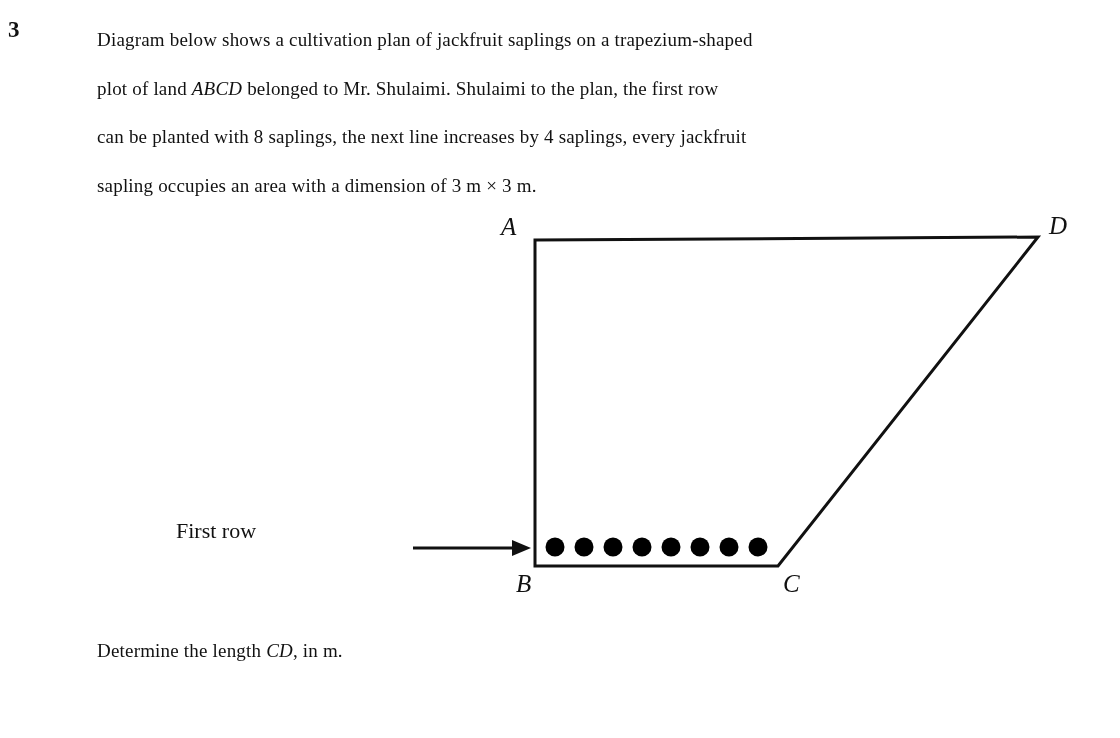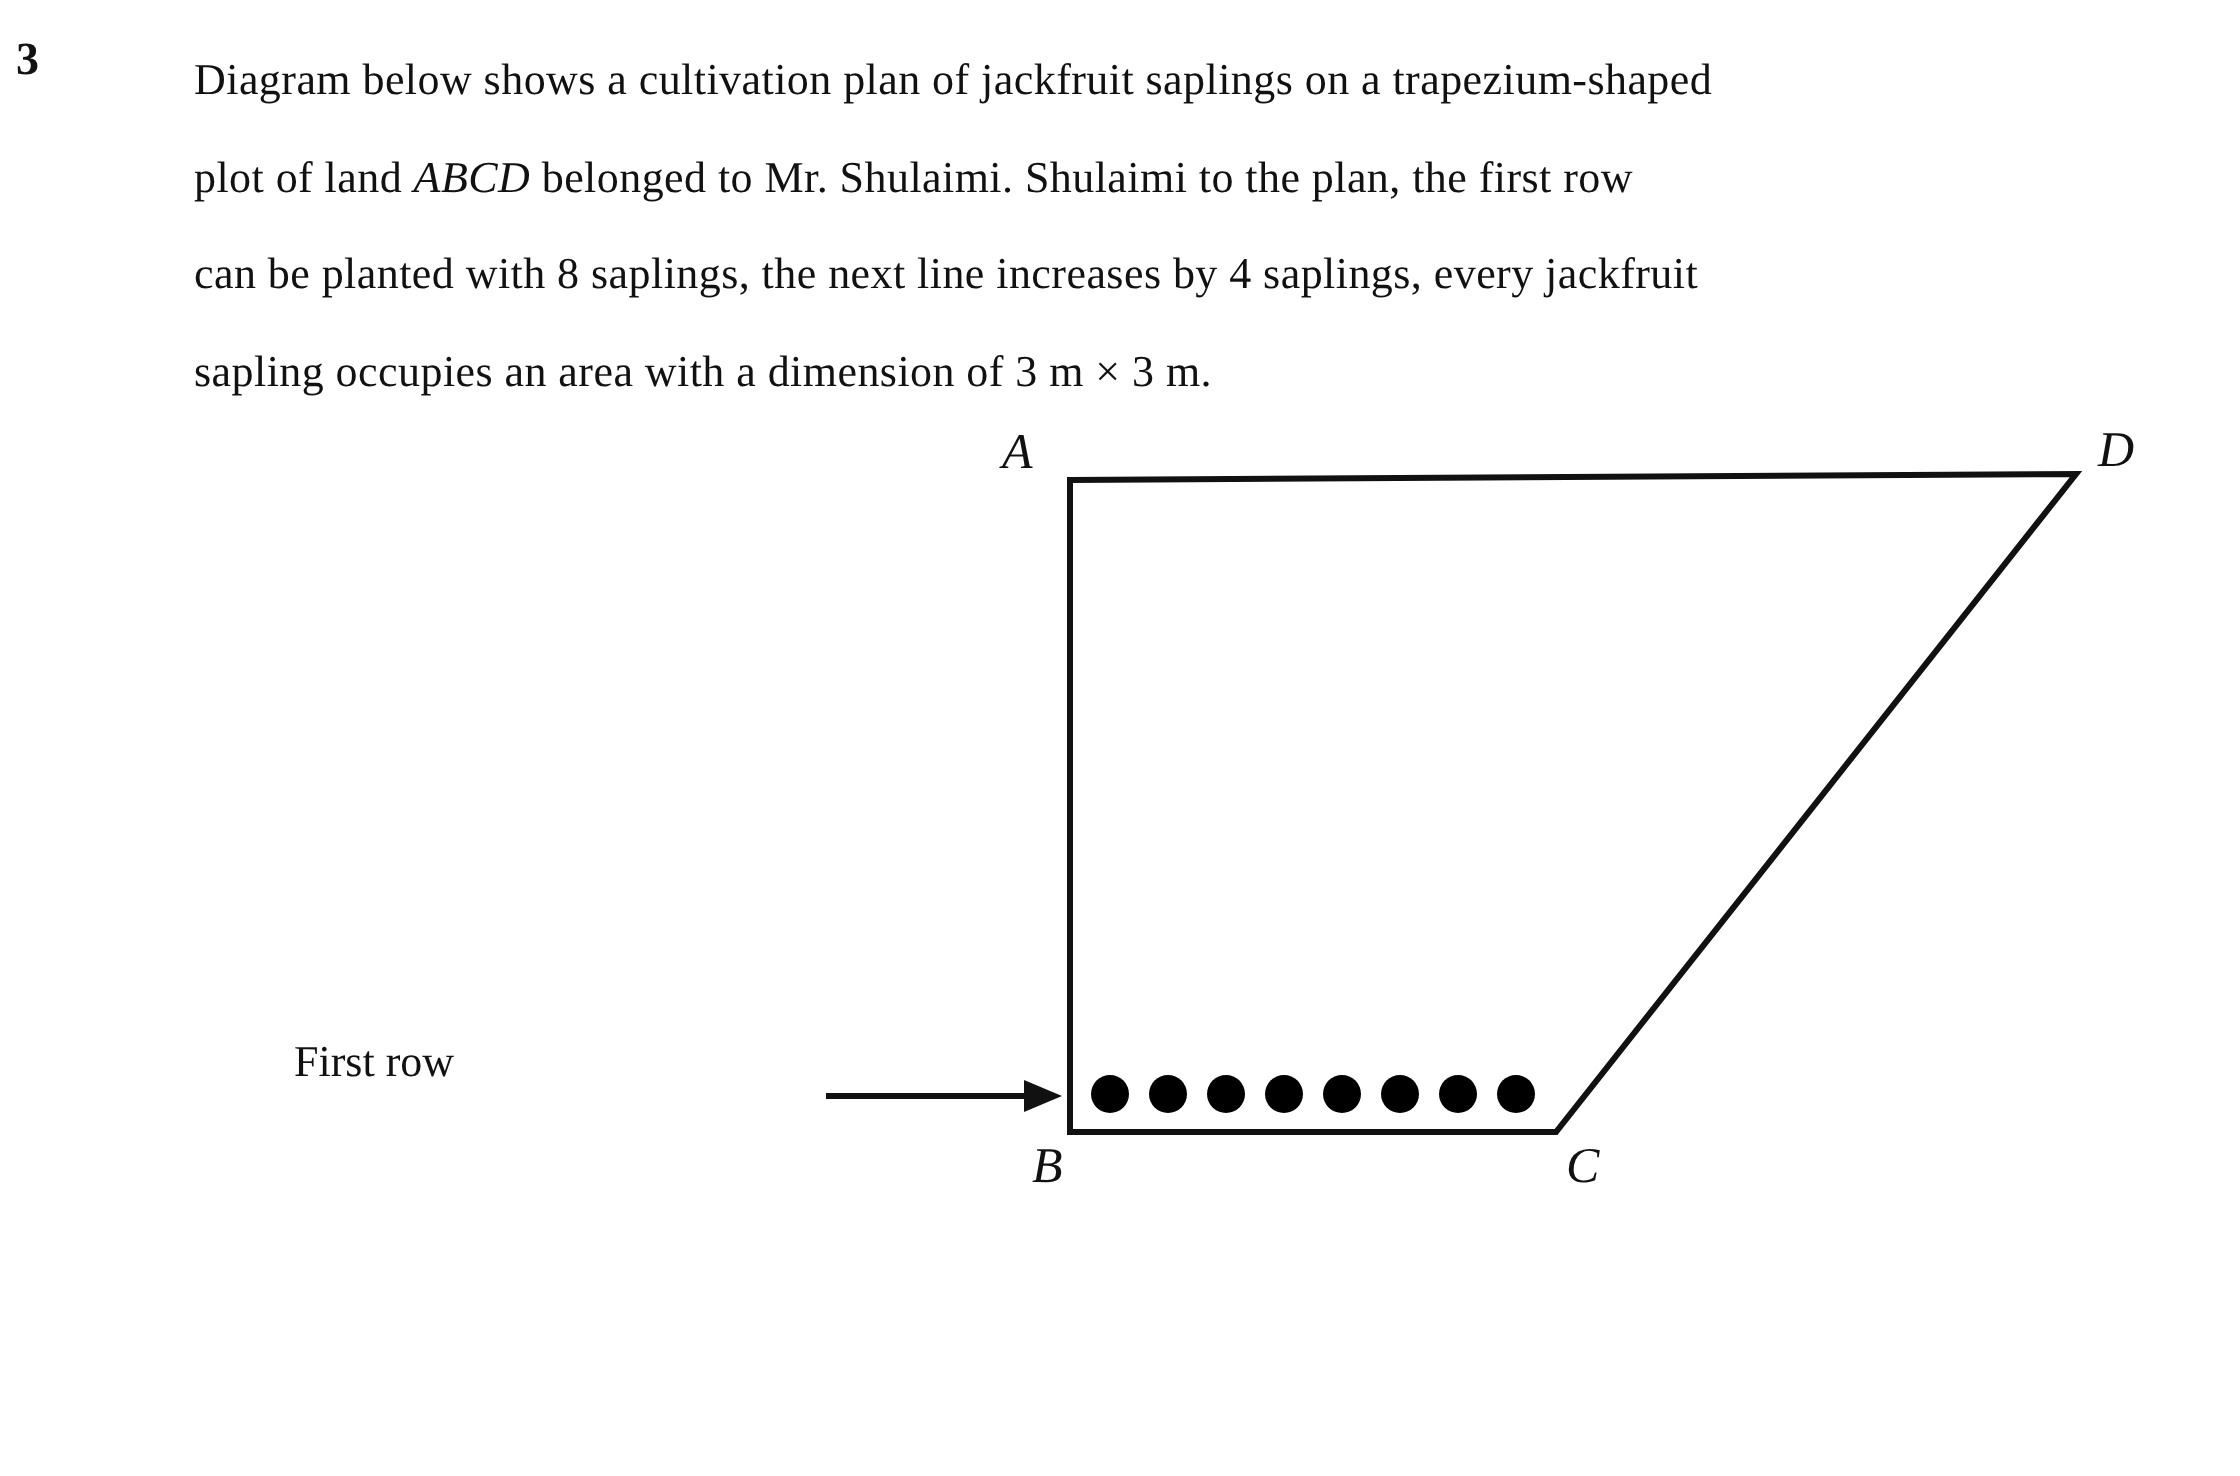--- a/index.html
+++ b/index.html
@@ -33,37 +33,37 @@
     font-weight: bold;
     line-height: 1;
     font-family: "Liberation Serif", "DejaVu Serif", serif;
   }
 
   
   .para {
     position: absolute;
     left: 97px;
     width: 985px;
-    font-size: 22px;
+    font-size: 19px;
     line-height: 48.5px;
     text-align: left;
     font-family: "Liberation Serif", "DejaVu Serif", serif;
     letter-spacing: 0.01em;
   }
   .para-top { top: 16px; }
   .para-bottom { top: 627px; }
 
   .para .ln { display: block; white-space: nowrap; }
   .ital { font-style: italic; }
   .sup { font-size: 0.62em; vertical-align: super; line-height: 0; }
 
   
   .callout {
     position: absolute;
-    left: 147px;
+    left: 176px;
     top: 508px;
     font-size: 22px;
     line-height: 46px;
     font-family: "Liberation Serif", "DejaVu Serif", serif;
   }
   .callout .ln { display: block; white-space: nowrap; }
 
   
   .figure {
     position: absolute;
@@ -128,15 +128,16 @@
       </g>
     </svg>
   </div>
 
   <div class="vlabel" id="label-A">A</div>
   <div class="vlabel" id="label-D">D</div>
   <div class="vlabel" id="label-B">B</div>
   <div class="vlabel" id="label-C">C</div>
 
   <div class="para para-bottom">
+    <span class="ln"><span>Determine the length </span><span class="ital">CD</span><span>, in m.</span></span>
   </div>
 
 </div>
 
 </body></html>

